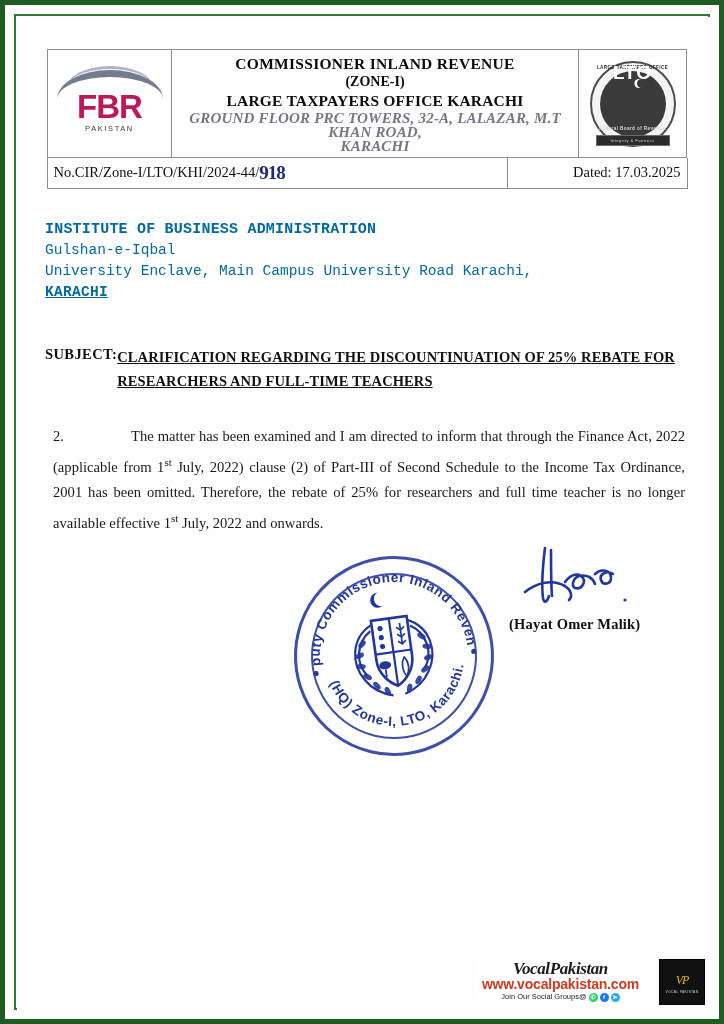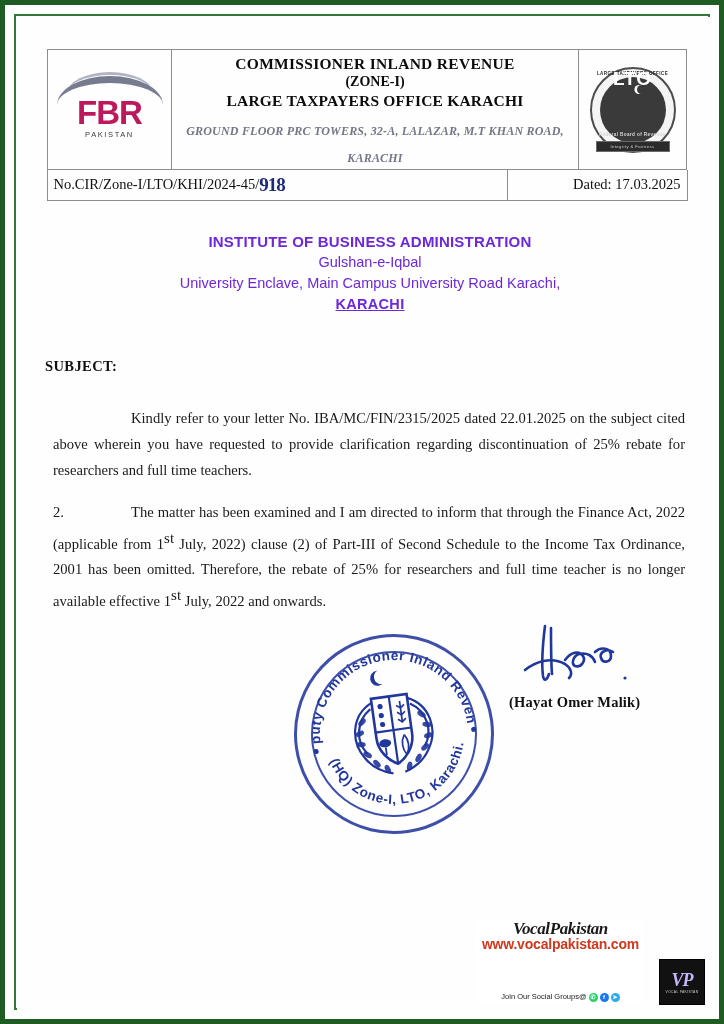--- a/index.html
+++ b/index.html
@@ -120,25 +120,25 @@
     font-weight: bold;
     font-size: 15.5px;
     letter-spacing: .2px;
     color: #0b0b0b;
     line-height: 20px;
   }
   .lh-addr {
     font-family: "Liberation Serif", serif;
     font-style: italic;
     font-weight: bold;
-    font-size: 12px;
+    font-size: 15px;
     letter-spacing: .2px;
     color: #737786;
     line-height: 14px;
-    margin-top: 13px;
+    margin-top: 0;
   }
 
   
   .lto-seal {
     position: relative;
     width: 86px; height: 86px;
     margin: 0 auto;
   }
   .lto-ring {
     position: absolute; inset: 0;
@@ -230,25 +230,24 @@
     font-weight: bold;
     font-size: 19px;
     color: #1d2a7a;
     letter-spacing: -1px;
     vertical-align: -2px;
   }
 
   
   .addressee {
     margin: 30px 0 0 6px;
-    font-family: Liberation Sans, sans-serif;
+    font-family: Liberation Mono, monospace;
     font-size: 14.5px;
-    color: #6d28d9;
+    color: #0369a1;
     line-height: 21px;
-    text-align: center;
   }
   .addr-name {
     font-weight: bold;
     font-size: 15px;
     letter-spacing: .2px;
   }
   .addr-city {
     font-weight: bold;
     text-decoration: underline;
     letter-spacing: .3px;
@@ -288,21 +287,21 @@
     line-height: 26px;
     text-align: justify;
     margin-bottom: 16px;
   }
   .para-indent { text-indent: 78px; }
   .para-num {
     display: inline-block;
     width: 78px;
     font-weight: normal;
   }
-  sup { font-size: 15px; vertical-align: super; }
+  sup { font-size: 11px; vertical-align: super; }
 
   
   .sign-area {
     position: relative;
     height: 210px;
     margin-top: 18px;
   }
 
   
   .stamp {
@@ -416,21 +415,20 @@
   }
   .wm-join {
     font-family: "Liberation Sans", sans-serif;
     font-size: 7.5px;
     color: #1a1a1a;
     line-height: 12px;
     display: flex;
     align-items: center;
     justify-content: center;
     gap: 2px;
-    margin-top: 40px;
   }
   .wm-ico {
     display: inline-block;
     width: 9px; height: 9px;
     border-radius: 50%;
     font-size: 6px;
     color: #ffffff;
     text-align: center;
     line-height: 9px;
     font-family: "Liberation Sans", sans-serif;
@@ -443,24 +441,24 @@
     width: 46px; height: 46px;
     background: #111111;
     display: flex;
     flex-direction: column;
     align-items: center;
     justify-content: center;
     border: 1px solid #000;
   }
   .wm-logo-vp {
     font-family: "Liberation Serif", serif;
-    font-weight: bold;
+    font-weight: normal;
     font-style: italic;
-    font-size: 18px;
-    color: #c4b5fd;
+    font-size: 12px;
+    color: #eab308;
     line-height: 19px;
     letter-spacing: -1px;
   }
   .wm-logo-sub {
     font-family: "Liberation Sans", sans-serif;
     font-size: 3.4px;
     color: #cfcfcf;
     letter-spacing: .3px;
   }
 </style>
@@ -505,43 +503,43 @@
           </div>
         </td>
       </tr>
     </tbody>
       </table>
 
     <table class="ref-row">
       <tbody>
           <tr>
         <td class="ref-left">
-          <span>No.CIR/Zone-I/LTO/KHI/2024-45/</span><span class="handwritten">918</span>
+          <span>No.CIR/Zone-I/LTO/KHI/2024-44/</span><span class="handwritten">918</span>
         </td>
         <td class="ref-right">
           <span>Dated:</span>
           <span>17.03.2025</span>
         </td>
       </tr>
     </tbody>
       </table>
 
     <div class="addressee">
       <div class="addr-name">INSTITUTE OF BUSINESS ADMINISTRATION</div>
       <div>Gulshan-e-Iqbal</div>
       <div>University Enclave, Main Campus University Road Karachi,</div>
       <div class="addr-city">KARACHI</div>
     </div>
 
     <div class="subject-block">
       <div class="subject-label">SUBJECT:</div>
+      <div class="subject-text">CLARIFICATION REGARDING THE DISCOUNTINUATION OF 25% REBATE FOR RESEARCHERS AND FULL-TIME TEACHERS</div>
     </div>
 
     <div class="body-text">
-      <p class="para para-indent">Kindly refer to your letter No. IBA/MC/FIN/2315/2025 dated 22.01.2025 on the subject cited above wherein you have requested to provide clarification regarding discontinuation of 25% rebate for researchers and full time teachers.</p>
 
       <p class="para">
         <span class="para-num">2.</span><span>The matter has been examined and I am directed to inform that through the Finance Act, 2022 (applicable from 1</span><sup>st</sup><span> July, 2022) clause (2) of Part-III of Second Schedule to the Income Tax Ordinance, 2001 has been omitted. Therefore, the rebate of 25% for researchers and full time teacher is no longer available effective 1</span><sup>st</sup><span> July, 2022 and onwards.</span>
       </p>
     </div>
 
     <div class="sign-area">
 
       <div class="stamp">
         <div class="stamp-ring-o"></div>

